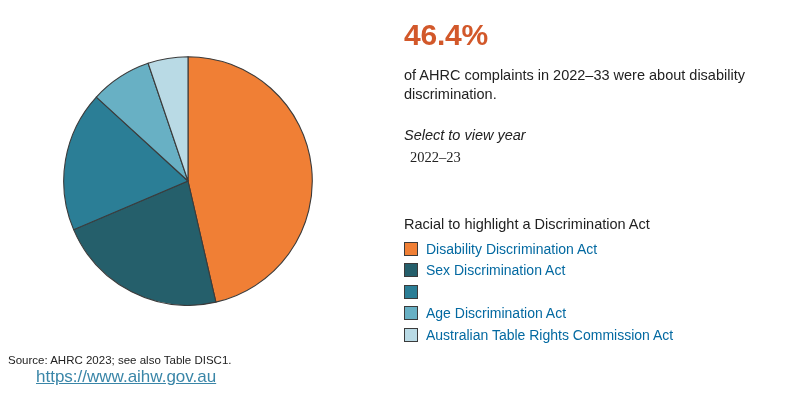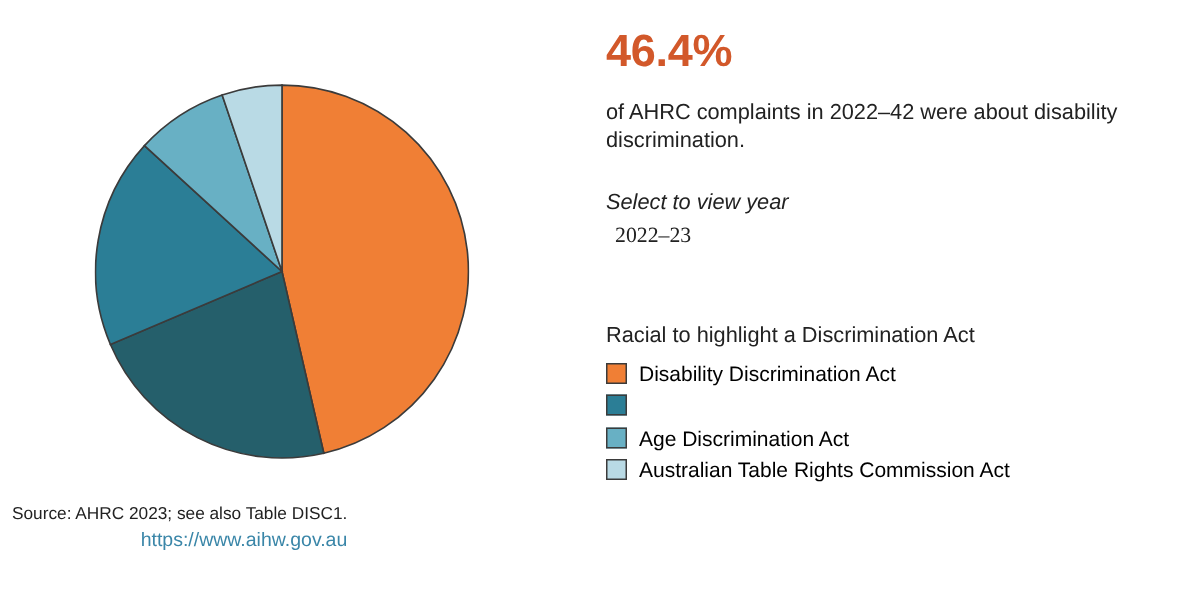--- a/index.html
+++ b/index.html
@@ -41,28 +41,28 @@
     font-size:14.5px;color:#222;
   }
   .legend-list{position:absolute;left:0;top:238px;width:380px;}
   .legend-item{
     display:flex;align-items:center;height:21.5px;cursor:pointer;
   }
   .swatch{
     width:12px;height:12px;flex:0 0 12px;
     border:1px solid #3b3b3b;margin-right:8px;
   }
-  .legend-label{font-size:14px;color:#000000;white-space:nowrap;}
+  .legend-label{font-size:14px;color:#0369a1;white-space:nowrap;}
 
   
-  .footer{position:absolute;left:8px;top:336px;text-align:right;}
+  .footer{position:absolute;left:8px;top:353px;}
   .source-text{font-size:11.5px;color:#222;line-height:15px;}
   .source-link{
-    font-size:13px;color:#3a86a8;
-    line-height:15px;display:inline-block;cursor:pointer;
+    font-size:17px;color:#3a86a8;text-decoration:underline;
+    line-height:15px;display:inline-block;cursor:pointer;margin-left:28px;
   }
 </style>
 </head>
 <body>
 
 <div id="chart-area">
 
   <div class="pie-wrap">
     <svg width="250" height="250" viewBox="0 0 250 250">
       <g id="pie-slices">
@@ -72,32 +72,36 @@
           <path d="M 125 125 L 33.33 41.06 A 124.3 124.3 0 0 1 85.11 7.28 Z" fill="#68b0c4" class="slice"></path>
           <path d="M 125 125 L 85.11 7.28 A 124.3 124.3 0 0 1 125.00 0.70 Z" fill="#b9dae5" class="slice"></path>
         </g>
     </svg>
   </div>
 
   <div class="panel">
 
     <div class="big-stat">46.4%</div>
 
-    <div class="stat-desc">of AHRC complaints in 2022–42 were about disability discrimination.</div>
+    <div class="stat-desc">of AHRC complaints in 2022–33 were about disability discrimination.</div>
 
     <div class="year-label">Select to view year</div>
 
     <div class="year-value">2022–23</div>
 
     <div class="legend-title">Racial to highlight a Discrimination Act</div>
 
     <div class="legend-list" id="legend-list">
         <div class="legend-item">
           <span class="swatch" style="background: rgb(240, 127, 53);"></span>
           <span class="legend-label">Disability Discrimination Act</span>
+        </div>
+        <div class="legend-item">
+          <span class="swatch" style="background: rgb(37, 95, 107);"></span>
+          <span class="legend-label">Sex Discrimination Act</span>
         </div>
         <div class="legend-item">
           <span class="swatch" style="background: rgb(43, 126, 150);"></span>
         </div>
         <div class="legend-item">
           <span class="swatch" style="background: rgb(104, 176, 196);"></span>
           <span class="legend-label">Age Discrimination Act</span>
         </div>
         <div class="legend-item">
           <span class="swatch" style="background: rgb(185, 218, 229);"></span>

